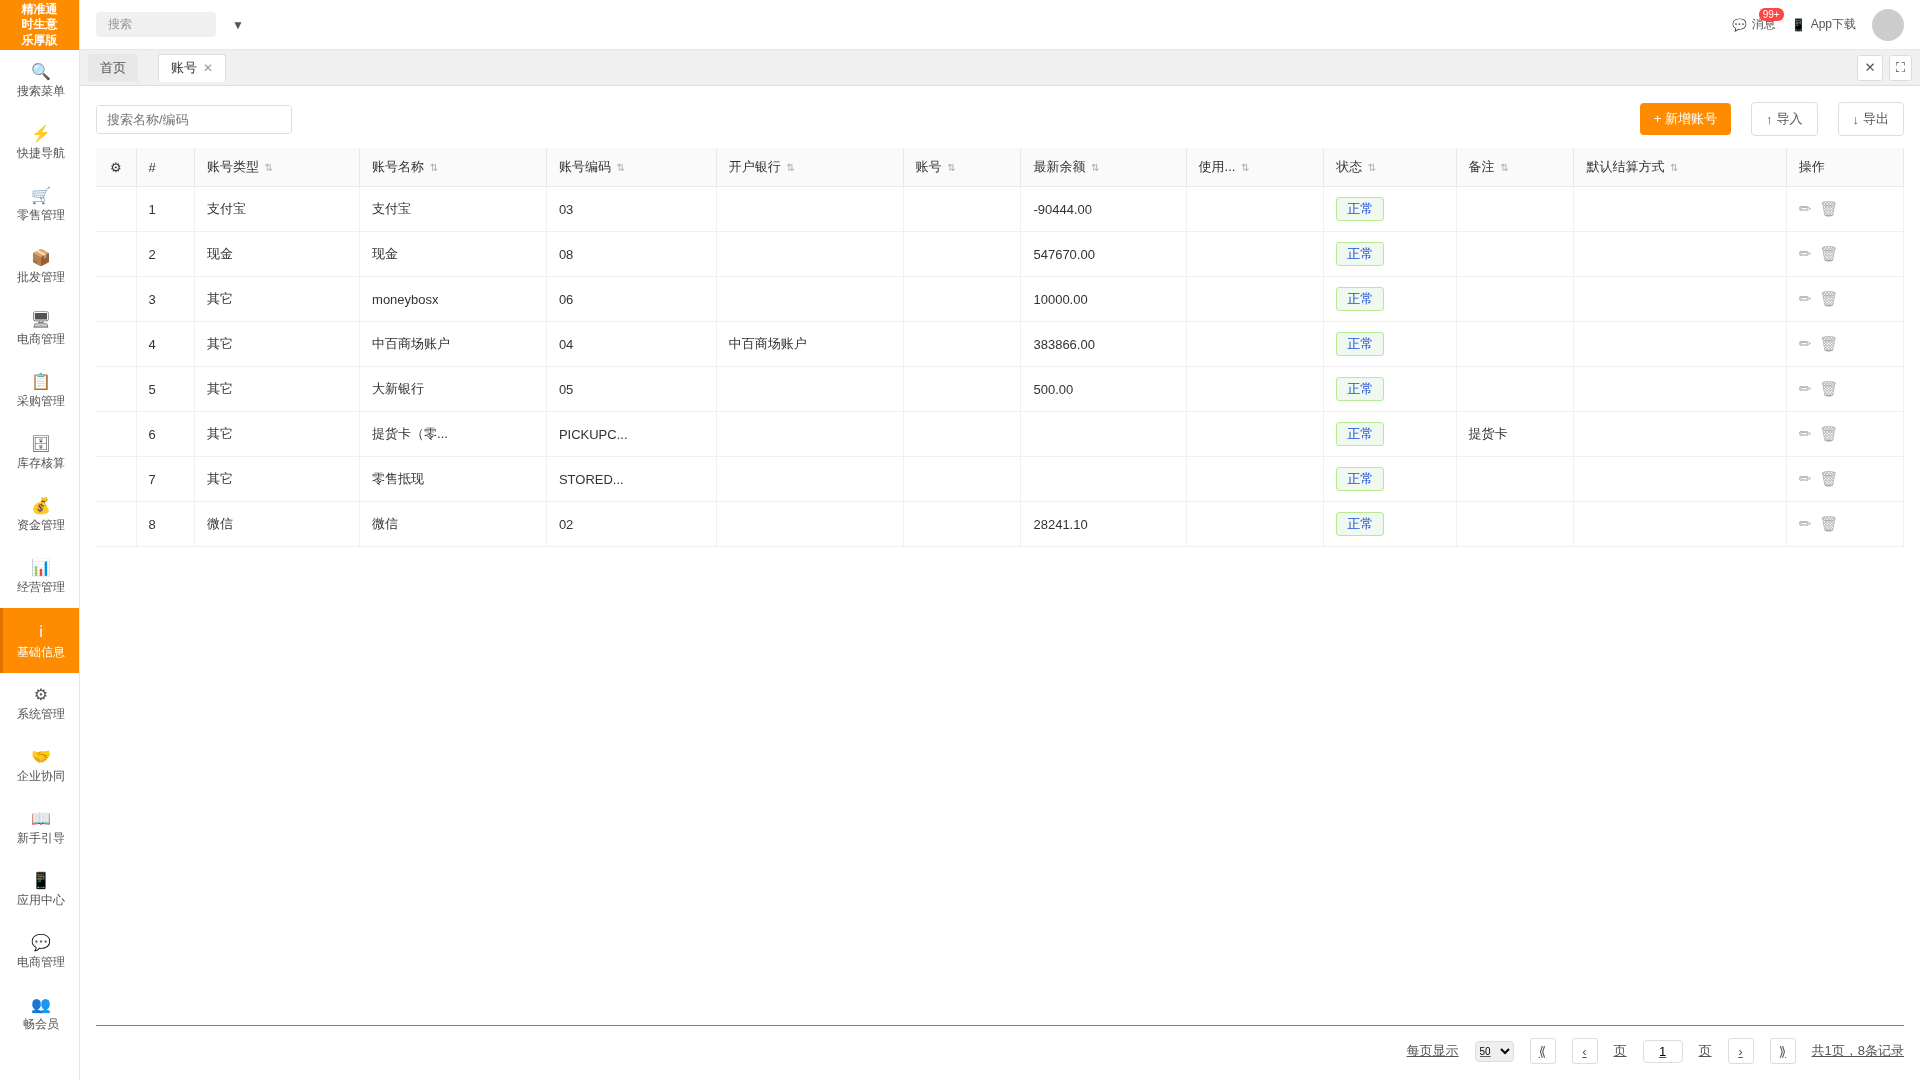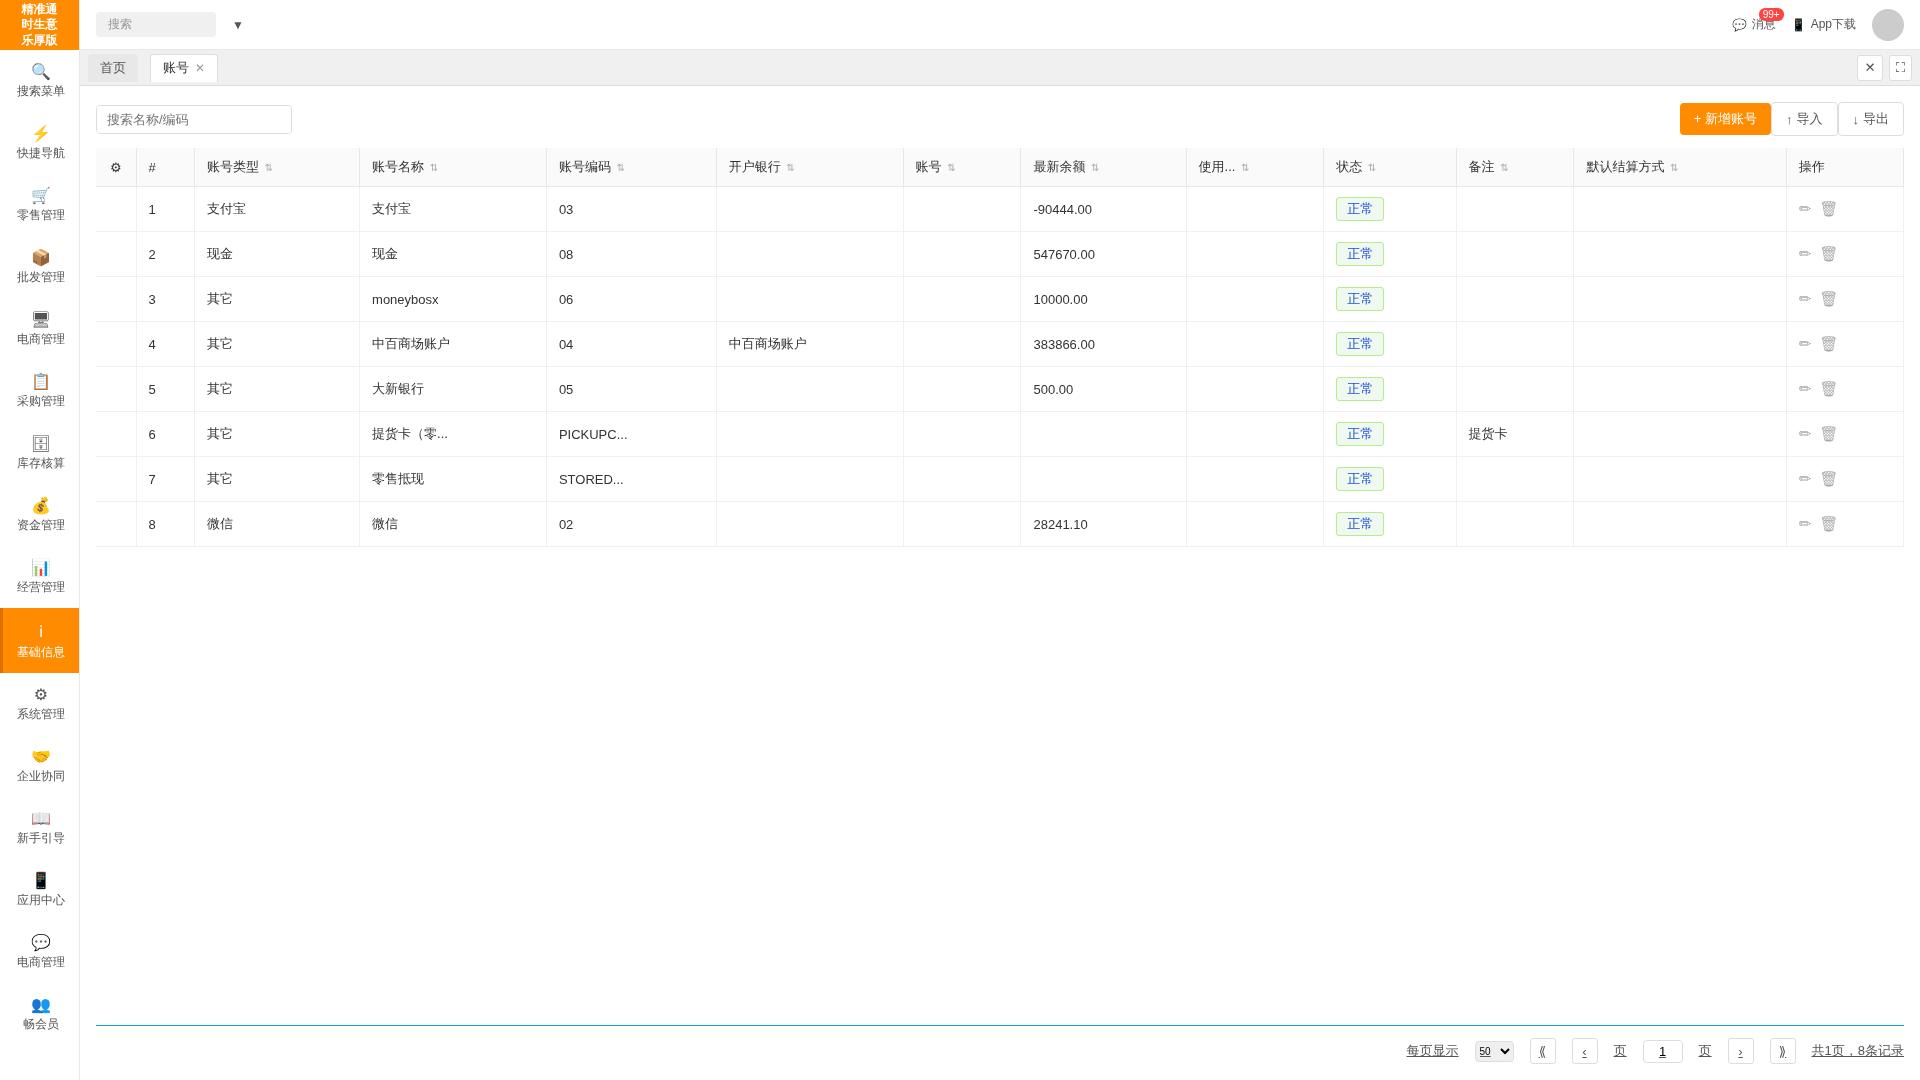--- a/index.html
+++ b/index.html
@@ -84,21 +84,21 @@
     .app-btn { display: flex; align-items: center; gap: 4px; color: #555; font-size: 12px; cursor: pointer; }
     .avatar { width: 32px; height: 32px; border-radius: 50%; background: #ccc; overflow: hidden; }
 
     
     .tab-bar {
       height: 36px;
       background: #f0f0f0;
       display: flex;
       align-items: center;
       padding: 0 8px;
-      gap: 12px;
+      gap: 20px;
       flex-shrink: 0;
       border-bottom: 1px solid #ddd;
     }
     .tab {
       height: 28px;
       padding: 0 12px;
       border-radius: 4px 4px 0 0;
       display: flex;
       align-items: center;
       gap: 6px;
@@ -142,21 +142,21 @@
       font-size: 13px;
       flex: 1;
     }
     .search-btn {
       background: none;
       border: none;
       padding: 6px 8px;
       cursor: pointer;
       color: #999;
     }
-    .action-btns { display: flex; align-items: center; gap: 0; }
+    .action-btns { display: flex; align-items: center; gap: 20px; }
     .btn-primary {
       background: #ff8c00;
       color: white;
       border: none;
       border-radius: 4px;
       padding: 7px 14px;
       font-size: 13px;
       cursor: pointer;
       display: flex; align-items: center; gap: 4px;
     }

